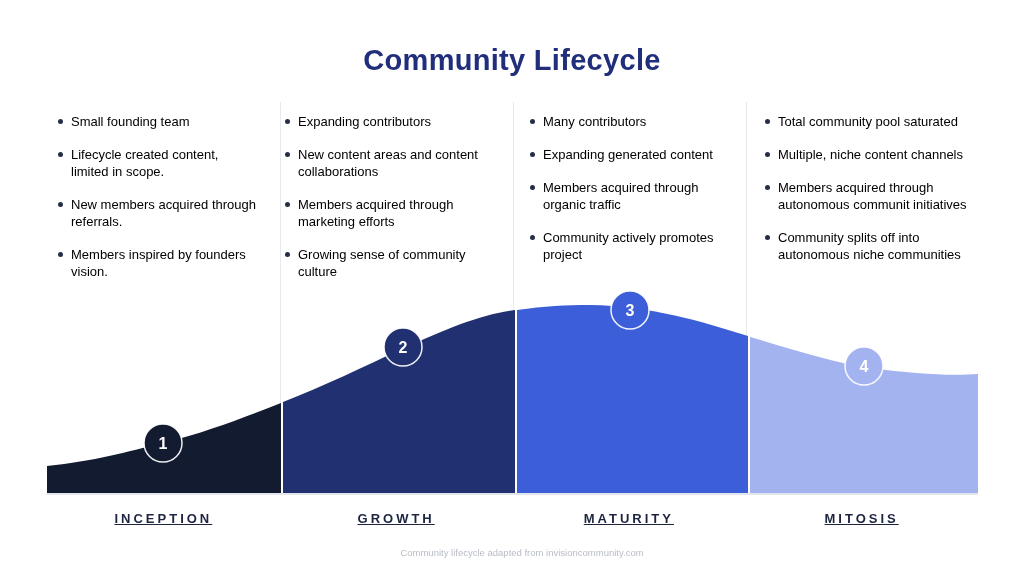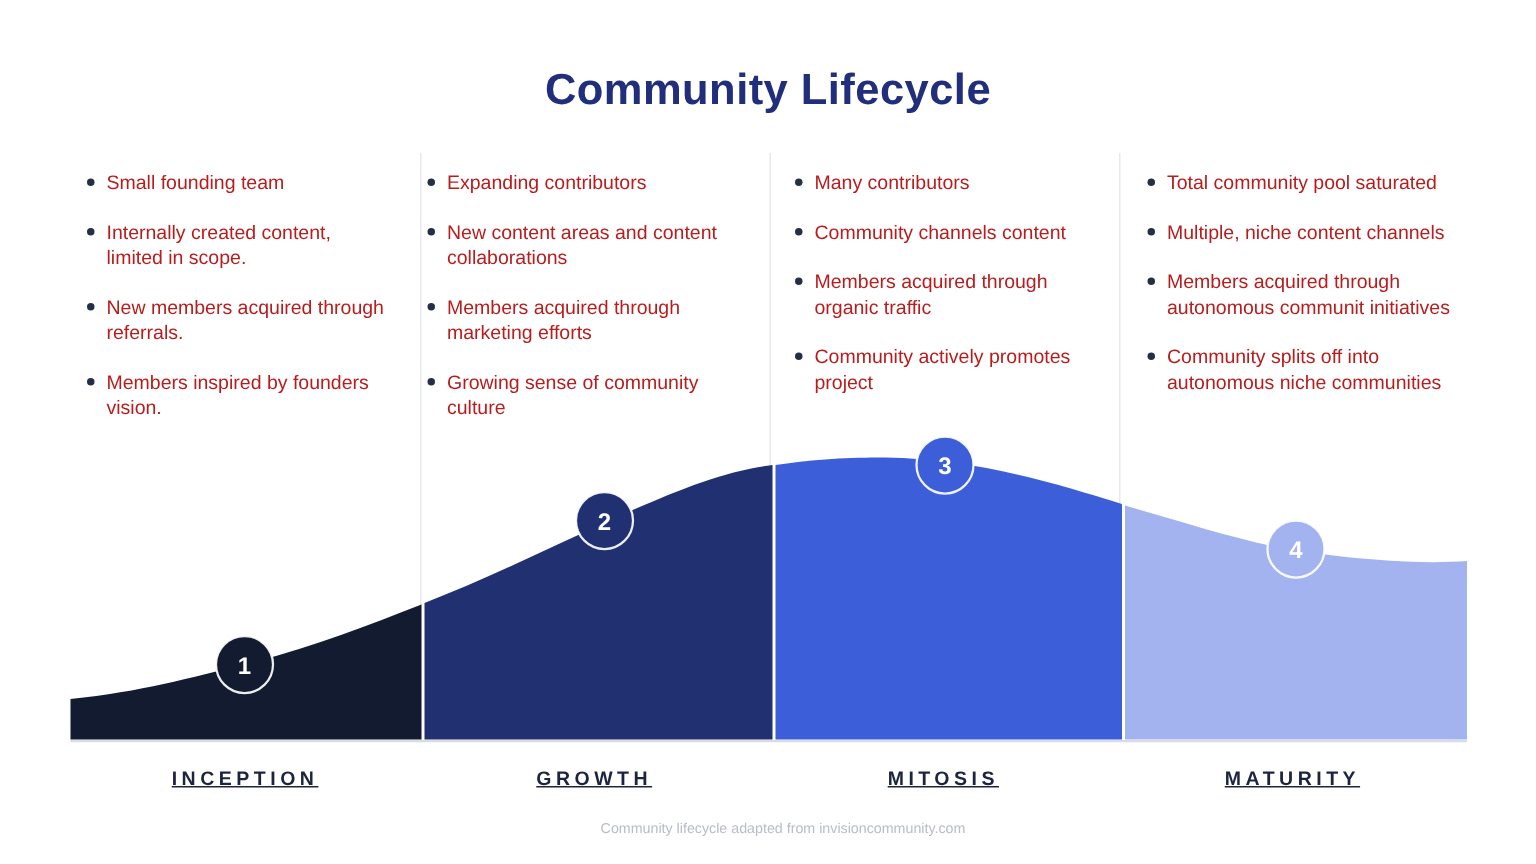--- a/index.html
+++ b/index.html
@@ -20,21 +20,21 @@
     text-align: center;
     font-size: 29px;
     font-weight: bold;
     letter-spacing: 0.3px;
     color: #202e7c;
   }
   ul.bullets {
     position: absolute;
     top: 113px;
     list-style: none;
-    color: #b91c1c;
+    color: #000000;
     font-size: 13px;
     line-height: 17px;
   }
   ul.bullets li {
     position: relative;
     margin-bottom: 16px;
     padding-left: 0;
   }
   ul.bullets li::before {
     content: "";
@@ -89,33 +89,33 @@
 </style>
 </head>
 <body>
 
 <div class="slide">
 
   <h1 class="title">Community Lifecycle</h1>
 
   <ul class="bullets col-1">
       <li>Small founding team</li>
-      <li>Internally created content, limited in scope.</li>
+      <li>Lifecycle created content, limited in scope.</li>
       <li>New members acquired through referrals.</li>
       <li>Members inspired by founders vision.</li>
     </ul>
   <ul class="bullets col-2">
       <li>Expanding contributors</li>
       <li>New content areas and content collaborations</li>
       <li>Members acquired through marketing efforts</li>
       <li>Growing sense of community culture</li>
     </ul>
   <ul class="bullets col-3">
       <li>Many contributors</li>
-      <li>Community channels content</li>
+      <li>Expanding generated content</li>
       <li>Members acquired through organic traffic</li>
       <li>Community actively promotes project</li>
     </ul>
   <ul class="bullets col-4">
       <li>Total community pool saturated</li>
       <li>Multiple, niche content channels</li>
       <li>Members acquired through autonomous communit initiatives</li>
       <li>Community splits off into autonomous niche communities</li>
     </ul>
 
@@ -146,19 +146,19 @@
     </g>
     <g>
       <circle cx="864" cy="366" r="19" stroke="rgba(255,255,255,0.92)" stroke-width="1.5" fill="#a3b3f0"></circle>
       <text x="864" y="372">4</text>
     </g>
   </svg>
 
   <div class="labels-row">
     <div class="phase-label">INCEPTION</div>
     <div class="phase-label">GROWTH</div>
+    <div class="phase-label">MATURITY</div>
     <div class="phase-label">MITOSIS</div>
-    <div class="phase-label">MATURITY</div>
   </div>
 
   <div class="footer">Community lifecycle adapted from invisioncommunity.com</div>
 
 </div>
 
 </body></html>

